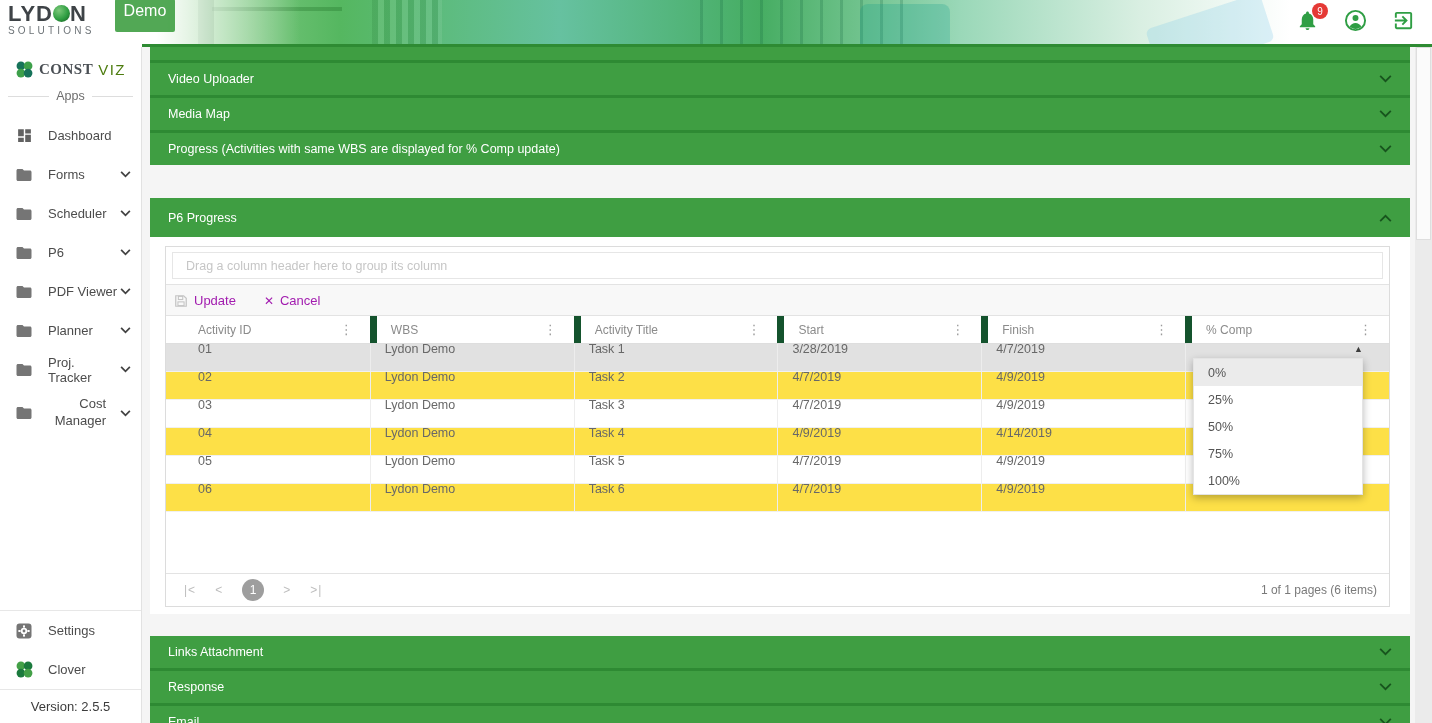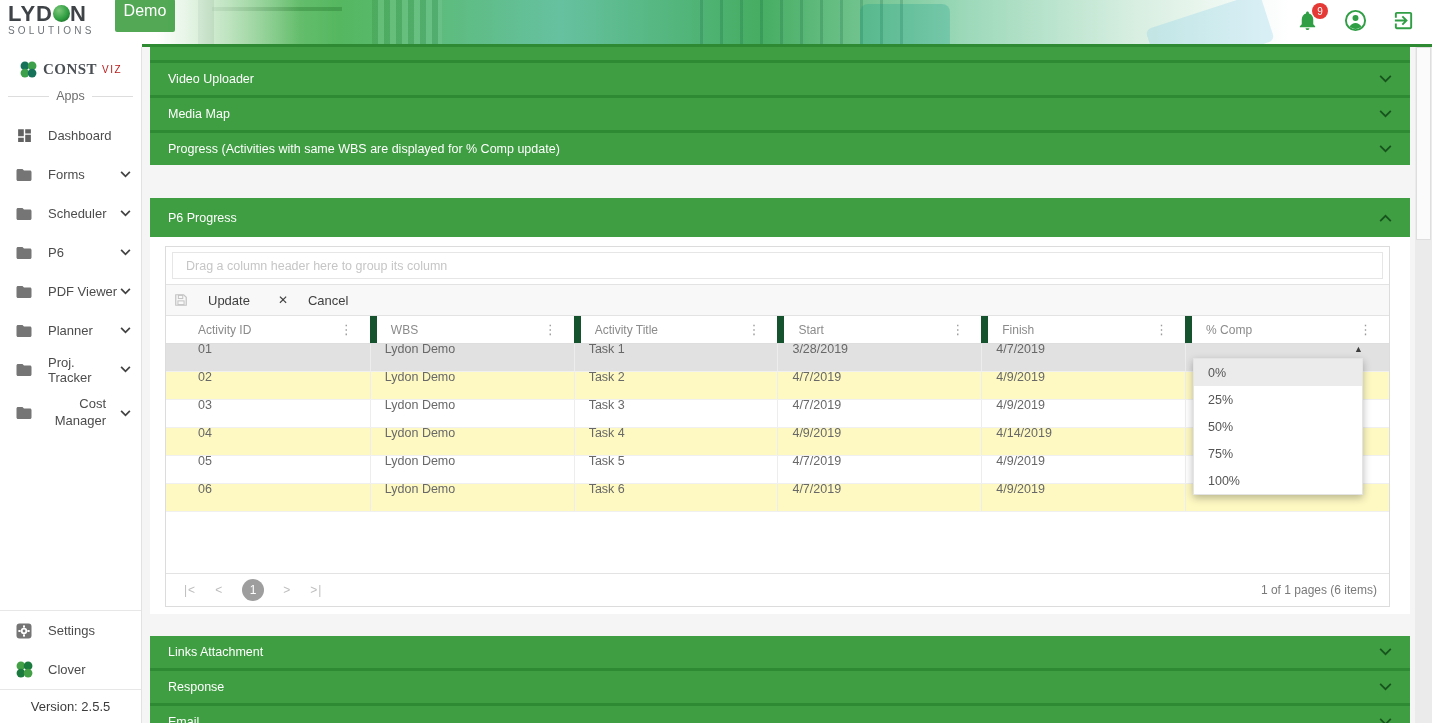--- a/index.html
+++ b/index.html
@@ -33,21 +33,21 @@
   .header-actions { position:absolute; right:16px; top:9px; display:flex; align-items:center; gap:24px; }
   .hicon { position:relative; width:24px; height:24px; cursor:pointer; }
   .badge { position:absolute; top:-6px; right:-8px; min-width:16px; height:16px; border-radius:50%;
     background:#e53935; color:#fff; font-size:10px; display:flex; align-items:center; justify-content:center; }
 
   
   .sidebar { position:absolute; left:0; top:47px; width:142px; height:676px; background:#fff;
     border-right:1px solid #e2e2e2; }
   .brand-row { display:flex; align-items:center; justify-content:center; gap:5px; padding-top:13px; }
   .brand-bold { font-size:15px; font-weight:bold; color:#4a4f54; letter-spacing:.5px;font-family:Liberation Serif, serif; }
-  .brand-light { font-size:10px; color:#b91c1c; letter-spacing:1.5px; }
+  .brand-light { font-size:15px; color:#4d7c0f; letter-spacing:1.5px; }
   .apps-row { display:flex; align-items:center; gap:7px; margin:10px 8px 0; color:#6d6d6d; font-size:12.5px; }
   .apps-row .line { flex:1; height:1px; background:#ddd; }
   .menu { margin-top:13px; }
   .side-item { display:flex; align-items:center; height:39px; padding:0 10px 0 14px;
     color:#4c4c4c; font-size:13px; cursor:pointer; }
   .side-item .ic { width:20px; display:flex; justify-content:center; margin-right:14px; flex:none; }
   .side-item .chev { margin-left:auto; display:flex; }
   .side-item.tall { height:48px; }
   .side-item .two-line { width:58px; line-height:1.3;text-align:right; }
   .side-bottom { position:absolute; bottom:0; left:0; width:100%; }
@@ -70,30 +70,30 @@
   .gap2 { height:22px; }
 
   
   .grid { position:absolute; left:15px; right:20px; top:9px; height:361px; border:1px solid #dcdcdc;
     background:#fff; display:flex; flex-direction:column; }
   .group-area { height:38px; border-bottom:1px solid #e3e3e3; padding:5px 6px; flex:none; }
   .group-box { height:100%; border:1px solid #e6e6e6; display:flex; align-items:center;
     padding-left:13px; color:#c6c6c6; font-size:12.5px; background:#fff; }
   .gtoolbar { height:31px; background:#f8f8f8; border-bottom:1px solid #e3e3e3; display:flex;
     align-items:center; padding-left:8px; gap:28px; flex:none; }
-  .tbtn { display:flex; align-items:flex-start; gap:20px; color:#404040; font-size:13px; cursor:default; }
+  .tbtn { display:flex; align-items:flex-end; gap:6px; color:#a21caf; font-size:13px; cursor:default; }
   .tbtn .x { font-size:12px; }
   .thead { display:flex; height:28px; border-bottom:1px solid #dedede; flex:none; }
   .hcell { width:16.666%; display:flex; align-items:center; padding:0 14px; color:#8b8b8b;
     font-size:12px; cursor:pointer; }
   .hcell:first-child { padding-left:32px; }
   .hcell + .hcell { border-left:7px solid #14532d; }
   .hdots { margin-left:auto; color:#9a9a9a; font-size:13px; padding:0 3px; }
   .trow { display:flex; height:28px; border-bottom:1px solid #f0f0f0; background:#fff; }
-  .trow.alt { background:#fef9c3; }
+  .trow.alt { background:#fde047; }
   .trow.selected { background:#e1e1e1; }
   .tcell { width:16.666%; display:flex; align-items:center; padding:0 10px 17px 14px; color:#686868;
     font-size:12.5px; white-space:nowrap; overflow:hidden; }
   .tcell:first-child { padding-left:32px; }
   .tcell + .tcell { border-left:1px solid #ededed; }
   .caret { margin-left:auto; padding-right:16px; font-size:9px; color:#3c3c3c; }
   .tfiller { flex:1; }
   .pager { height:33px; border-top:1px solid #e3e3e3; display:flex; align-items:center;
     padding:0 12px 0 18px; gap:19px; color:#bdbdbd; font-size:12px; flex:none; }
   .pbtn { letter-spacing:1px; cursor:default; }

